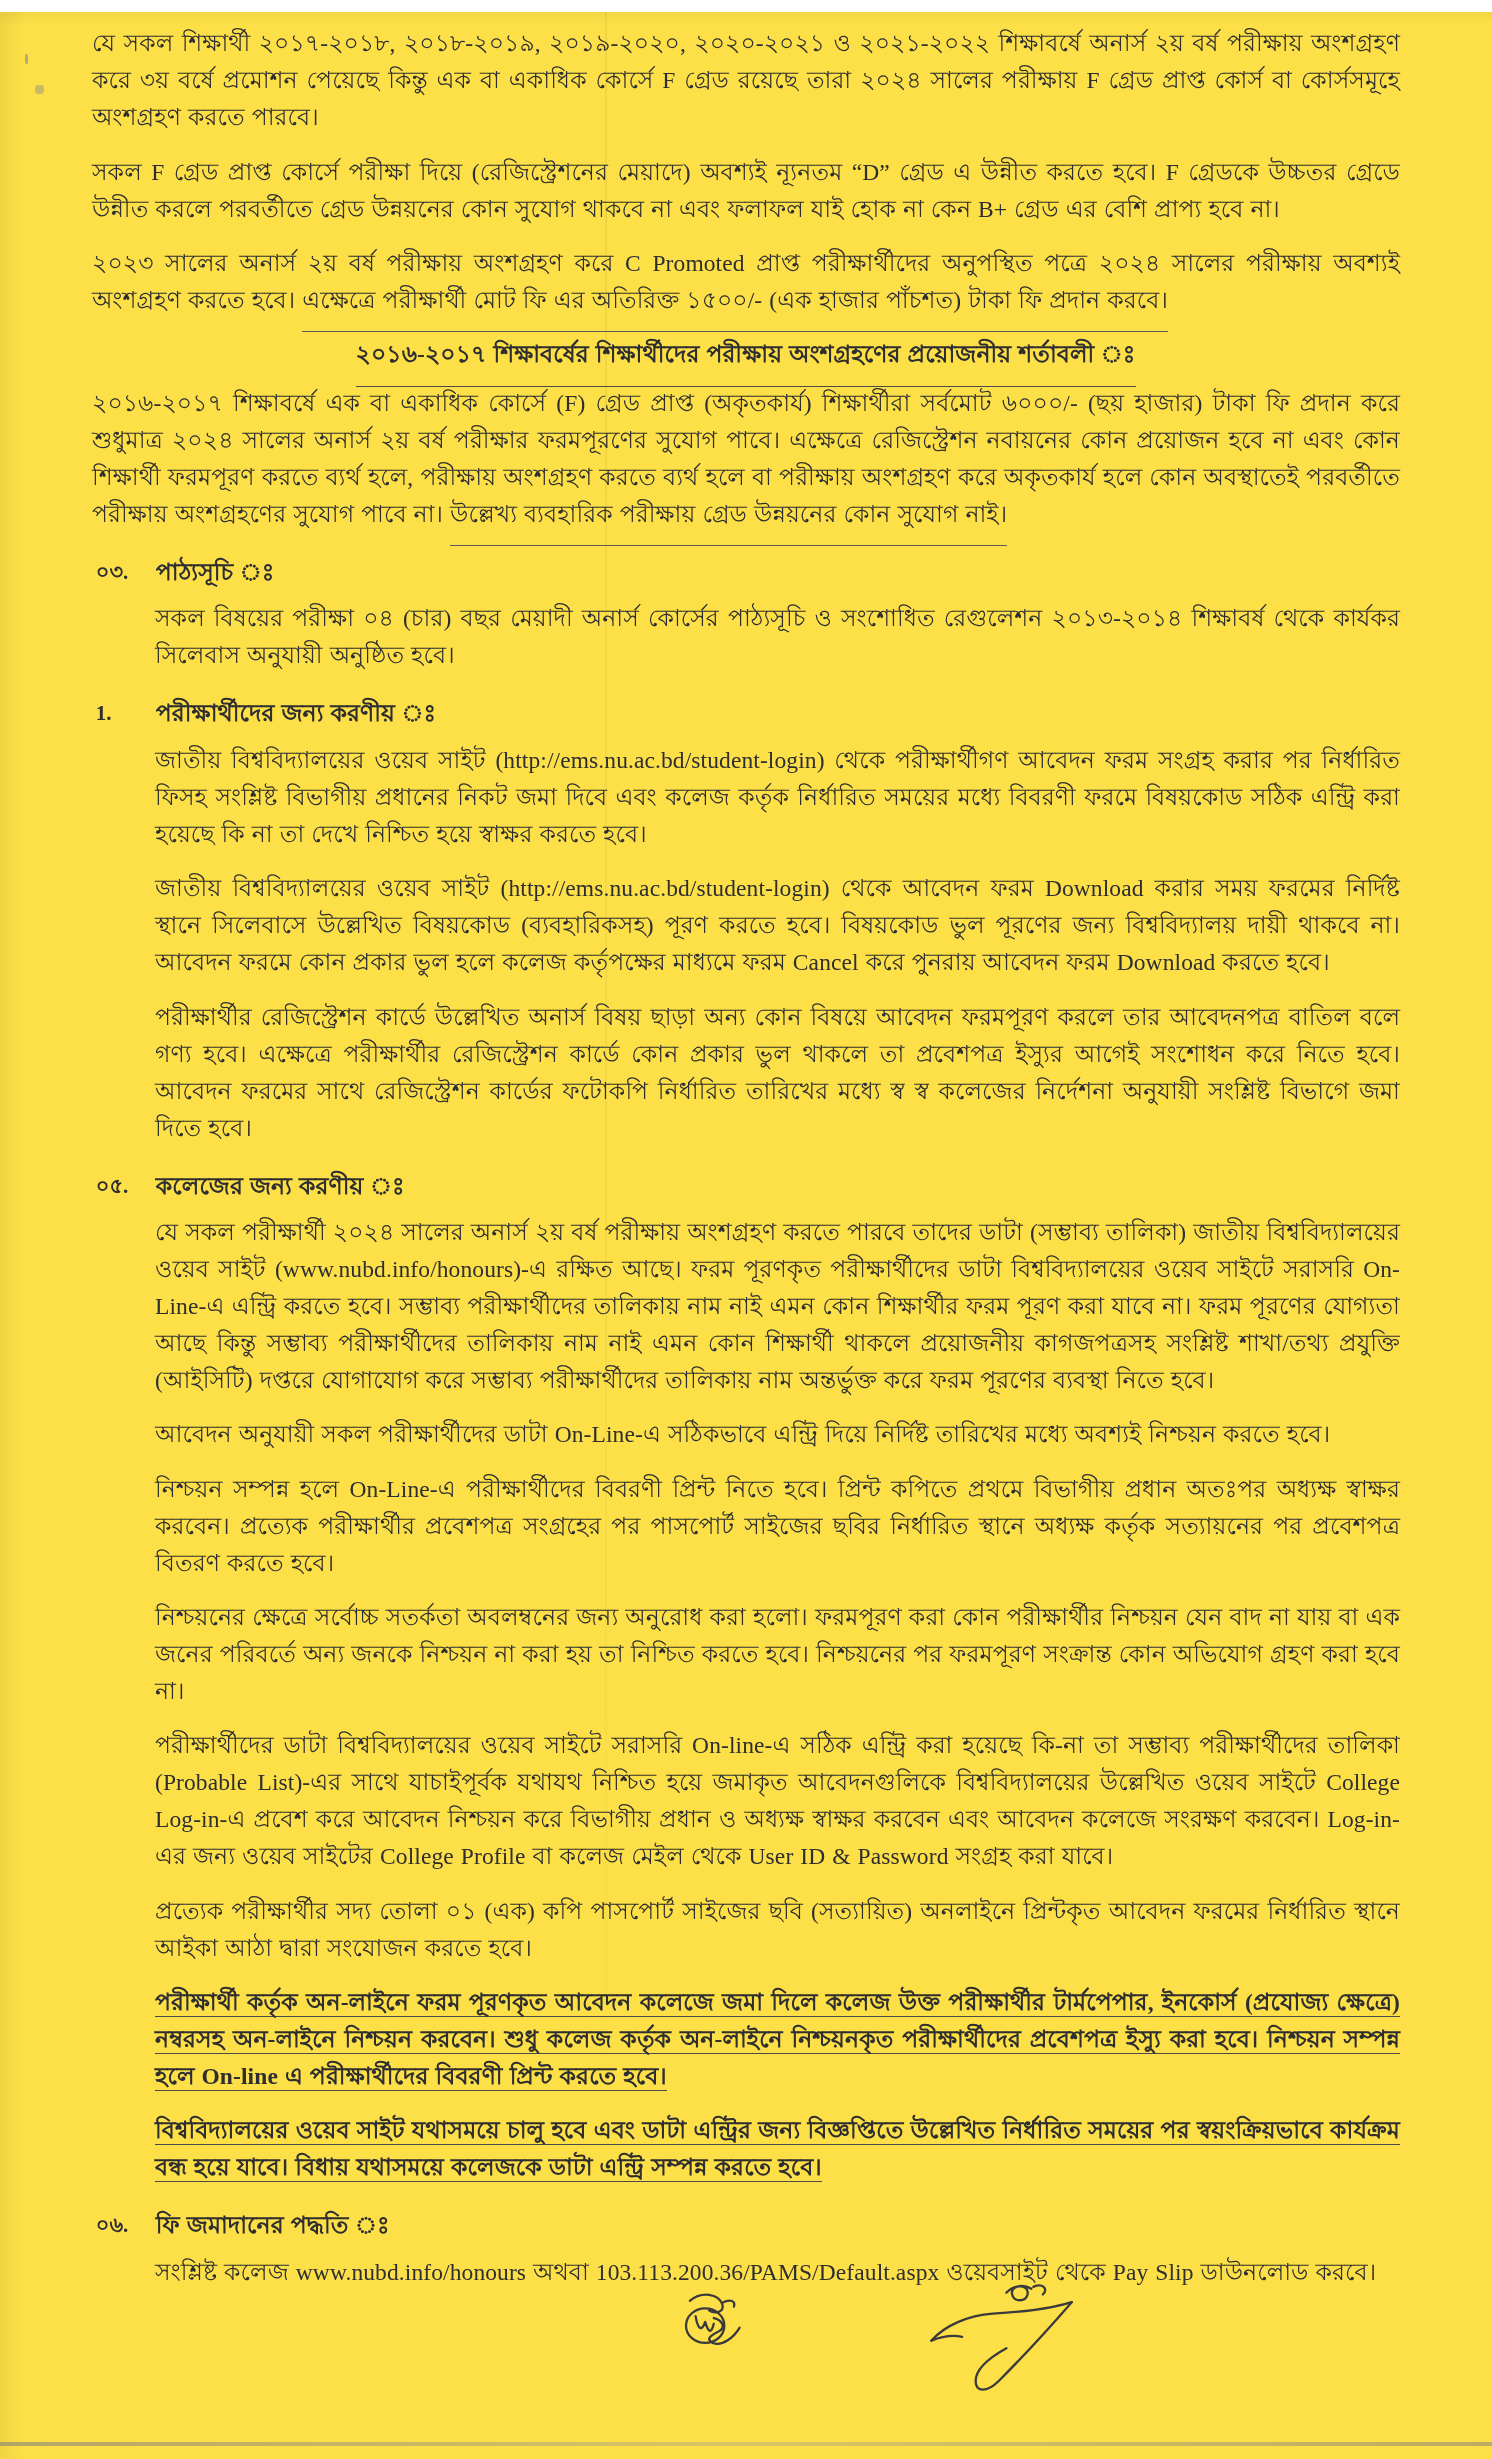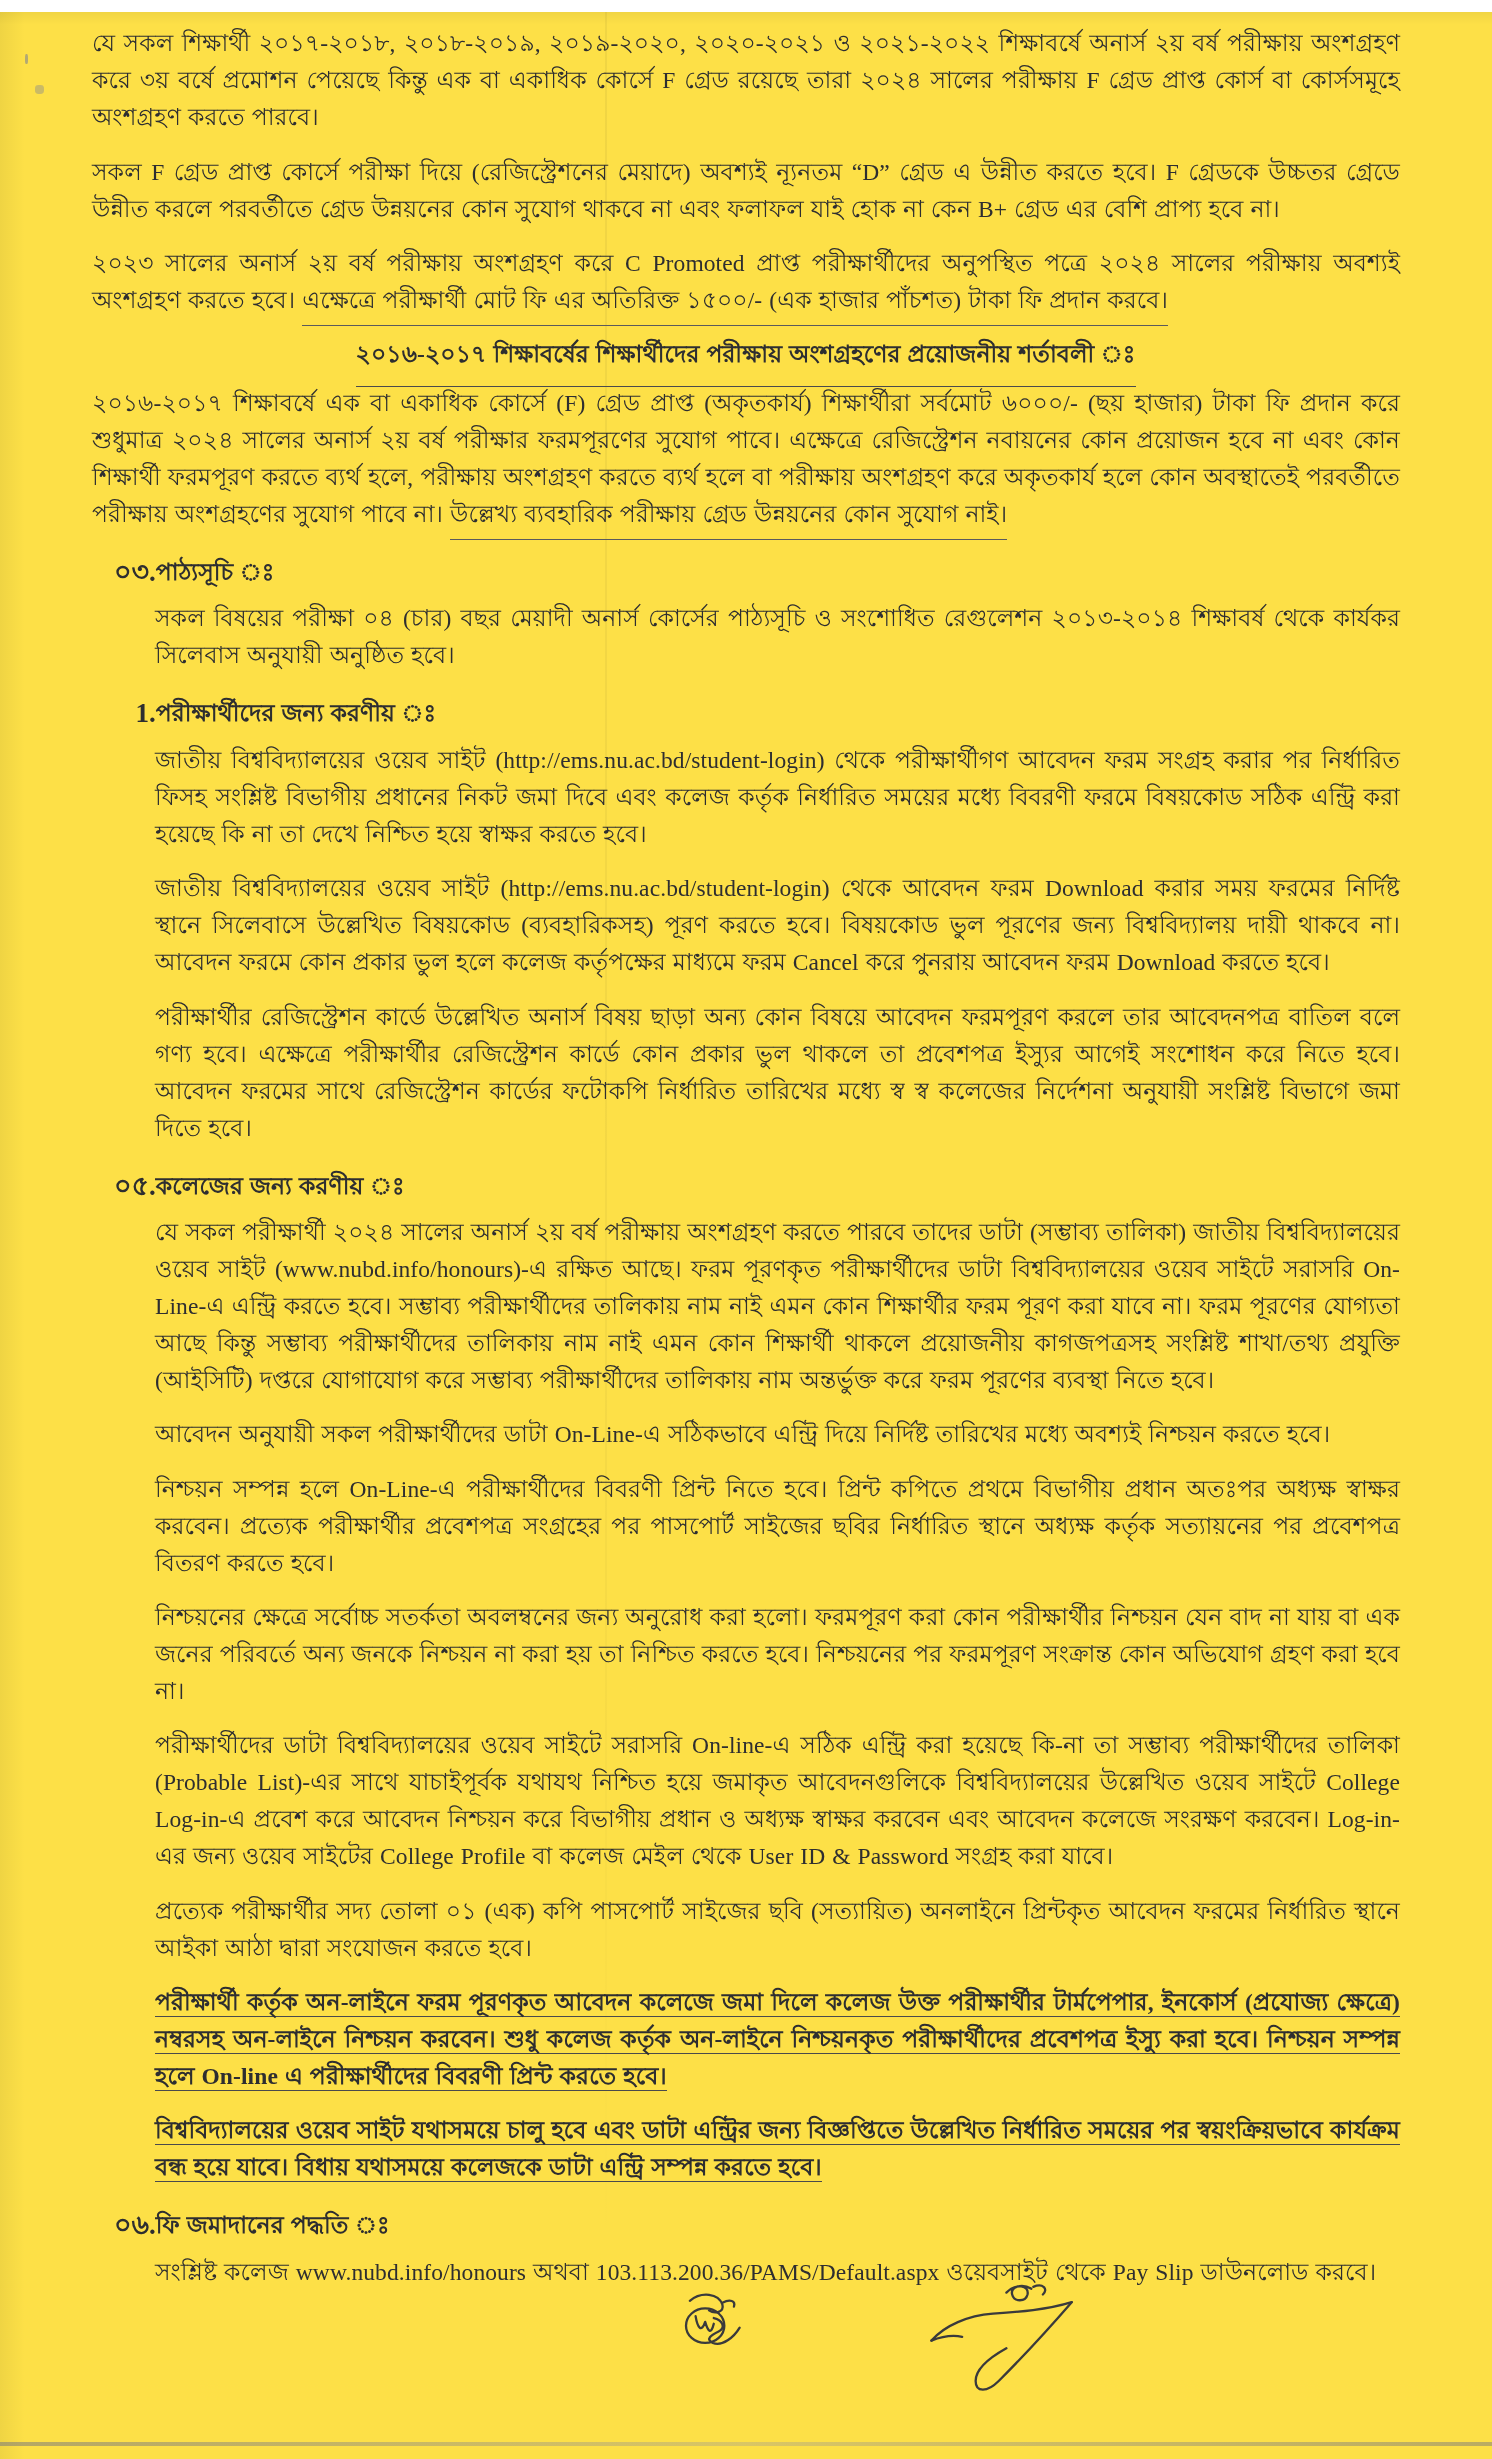--- a/index.html
+++ b/index.html
@@ -85,37 +85,37 @@
   }
 
   .sec {
     display: flex;
     align-items: flex-start;
     margin-top: 21px;
   }
   .sec-num {
     flex: 0 0 60px;
     color: #2e2e30;
-    font-size: 27px;
+    font-size: 21px;
     line-height: 37px;
     font-weight: bold;
-    text-align: right;
+    text-align: left;
     padding-left: 3.8px;
   }
   .sec-head {
     font-weight: bold;
   }
   .sec-body-wrap {
     margin-left: 63px;
     margin-top: 9.6px;
   }
 
   .under {
     border-bottom: 1.5px solid #5a5a5c;
-    padding-bottom: 12px;
+    padding-bottom: 18px;
   }
   .bold-under {
     font-weight: bold;
     border-bottom: 1.7px solid #4a4a4c;
     padding-bottom: 1px;
   }
   .emph-block {
     font-weight: bold;
   }
 

